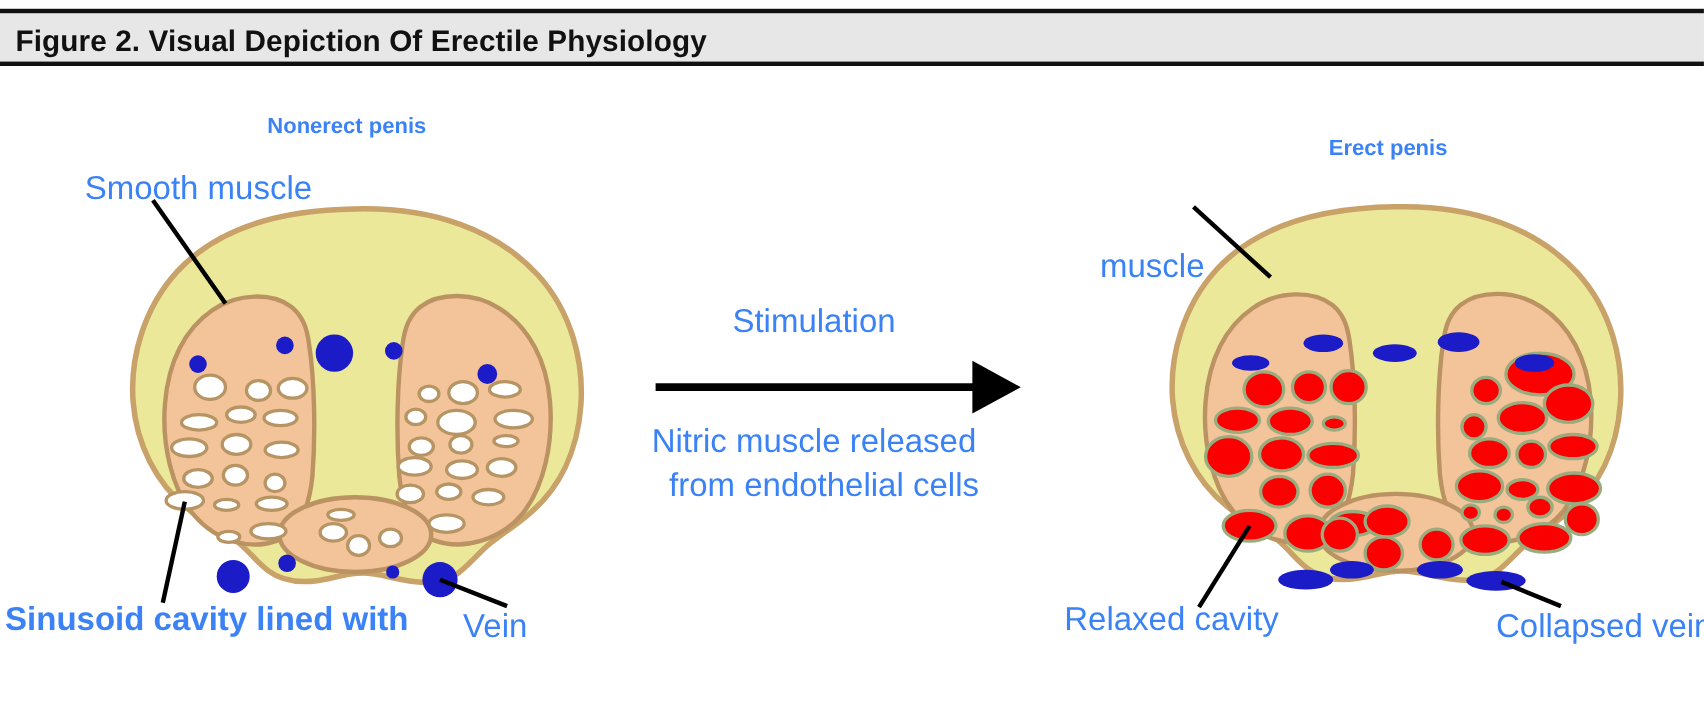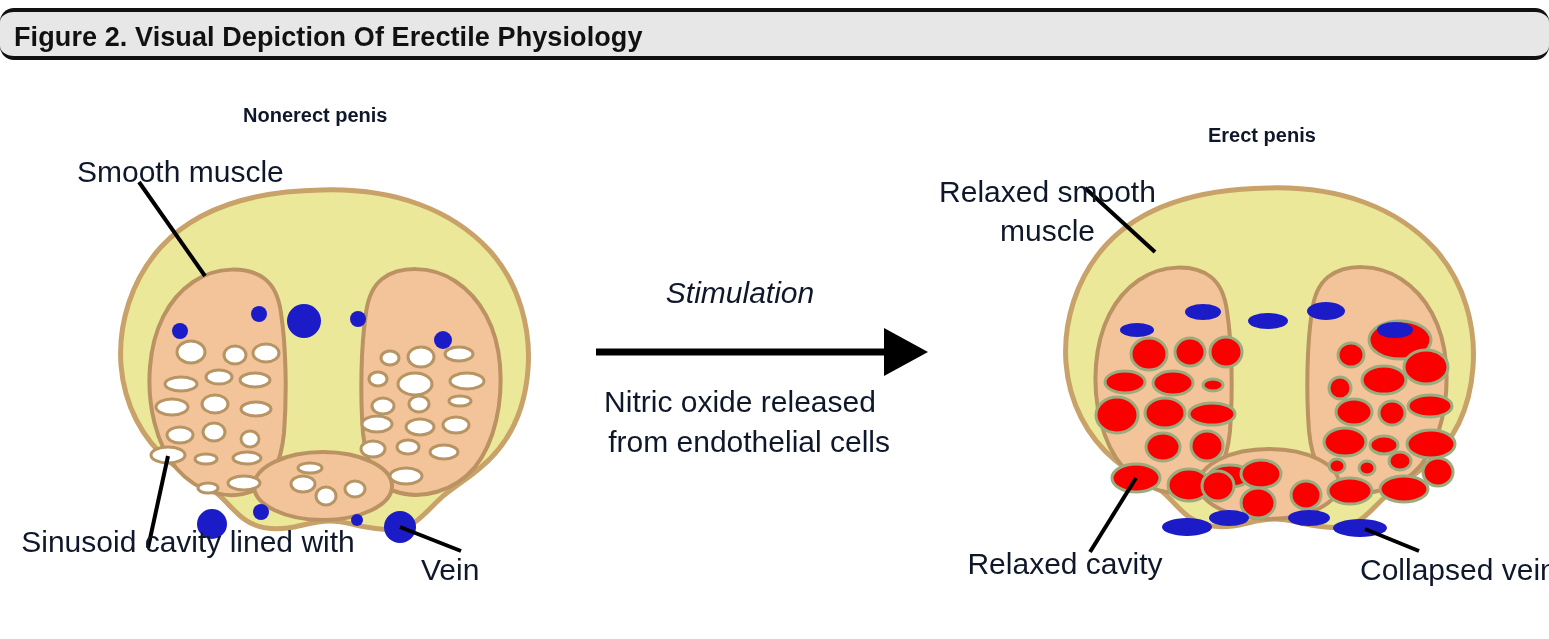--- a/index.html
+++ b/index.html
@@ -2,30 +2,30 @@
 <html><head>
 <meta charset="utf-8">
 <style>
   html,body{margin:0;padding:0;background:#ffffff;}
   body{width:1549px;height:639px;position:relative;overflow:hidden;
        font-family:"Liberation Sans",sans-serif;color:#0d0d0d;}
 
   
   #title-bar{position:absolute;left:0;top:8px;width:1549px;height:52px;
              background:#e7e7e7;border-top:4px solid #111;border-bottom:4px solid #111;
-             box-sizing:border-box;border-radius:14px;}
+             box-sizing:border-box;}
   #title-text{position:absolute;left:14px;top:10px;font-size:27px;font-weight:bold;
               letter-spacing:.1px;white-space:nowrap;color:#111;}
 
   
   #figure{position:absolute;left:0;top:64px;width:1549px;height:575px;}
   svg{display:block;}
 
   
-  .lbl{position:absolute;white-space:nowrap;color:#0f172a;}
+  .lbl{position:absolute;white-space:nowrap;color:#3b82f6;}
   .heading{font-size:20px;font-weight:bold;}
   .callout{font-size:30px;font-weight:normal;}
   .center{text-align:center;}
 </style>
 </head>
 <body>
 
 <div id="title-bar">
   <div id="title-text">Figure 2. Visual Depiction Of Erectile Physiology</div>
 </div>
@@ -201,29 +201,28 @@
       <line x1="1085" y1="124" x2="1155" y2="188" stroke="#000" stroke-width="4"></line>
       <line x1="1136" y1="414" x2="1090" y2="488" stroke="#000" stroke-width="4"></line>
       <line x1="1365" y1="465" x2="1419" y2="487" stroke="#000" stroke-width="4"></line>
     </g>
   </svg>
 
   <div class="lbl heading" style="left:243px;top:40px;">Nonerect penis</div>
 
   <div class="lbl callout" style="left:50px;top:91px;margin-left:27px;">Smooth muscle</div>
 
-  <div class="lbl callout center" style="left:0px;top:461px;width:376px;">Sinusoid cavity lined with</div>
+  <div class="lbl callout center" style="left:0px;top:483px;width:376px;font-weight:bold;">Sinusoid cavity lined with</div>
 
   <div class="lbl callout" style="left:421px;top:489px;">Vein</div>
 
-  <div class="lbl callout center" style="left:595px;top:212px;width:290px;font-style:italic;">Stimulation</div>
-  <div class="lbl callout center" style="left:590px;top:321px;width:300px;">Nitric oxide released</div>
+  <div class="lbl callout center" style="left:595px;top:212px;width:290px;">Stimulation</div>
+  <div class="lbl callout center" style="left:590px;top:321px;width:300px;">Nitric muscle released</div>
   <div class="lbl callout center" style="left:590px;top:361px;width:300px;text-align:right;">from endothelial cells</div>
 
   <div class="lbl heading" style="left:1208px;top:40px;margin-top:20px;">Erect penis</div>
 
-  <div class="lbl callout center" style="left:930px;top:111px;width:235px;">Relaxed smooth</div>
-  <div class="lbl callout center" style="left:930px;top:150px;width:235px;">muscle</div>
+  <div class="lbl callout center" style="left:930px;top:162px;width:235px;">muscle</div>
 
   <div class="lbl callout center" style="left:900px;top:483px;width:330px;">Relaxed cavity</div>
 
   <div class="lbl callout" style="left:1360px;top:489px;">Collapsed vein</div>
 </div>
 
 </body></html>

